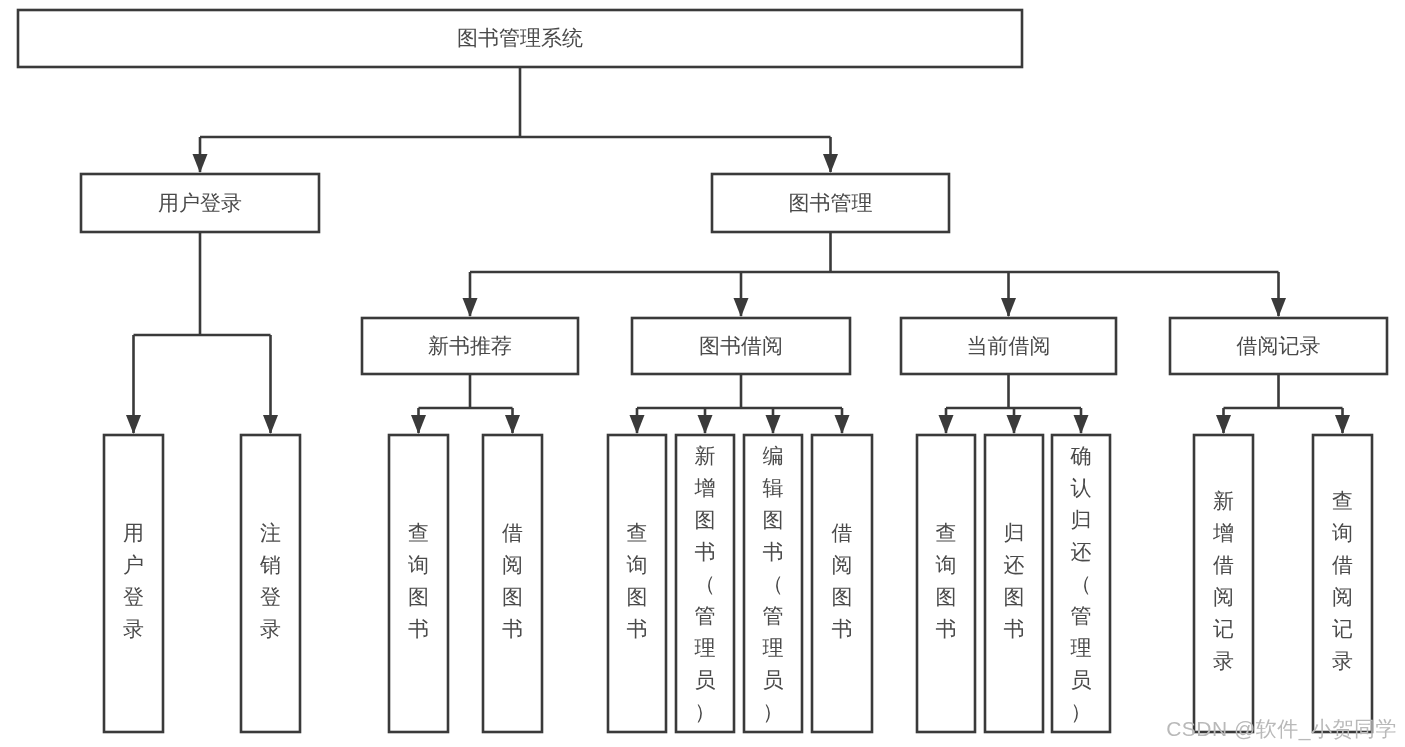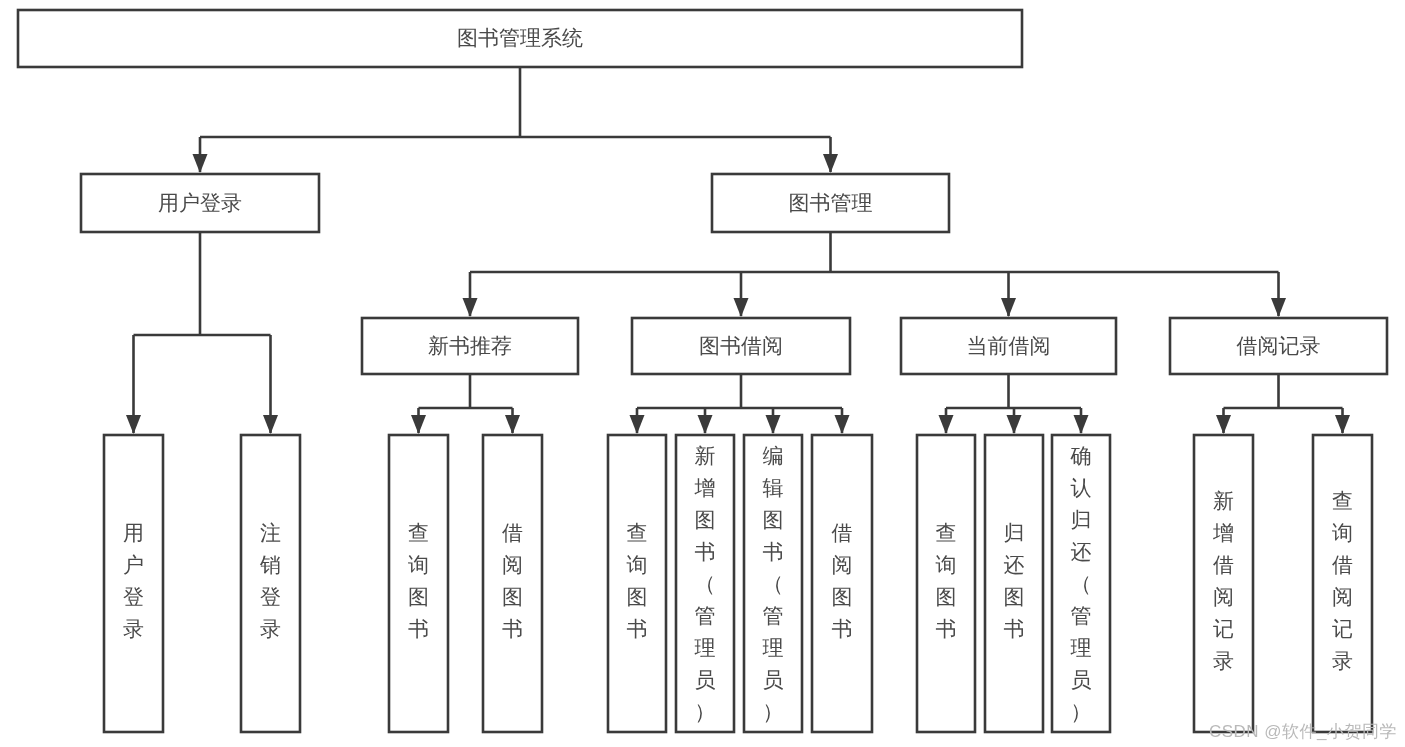--- a/index.html
+++ b/index.html
@@ -33,21 +33,21 @@
   .label-v-char{
     font-size:21px;
     fill:#4a4a4a;
     text-anchor:middle;
     font-family:"Liberation Sans","DejaVu Sans",sans-serif;
   }
   .watermark{
     position:absolute;
     right:8px;
     bottom:4px;
-    font-size:17px;
+    font-size:21px;
     color:#b9b9b9;
     font-family:"Liberation Sans","DejaVu Sans",sans-serif;
     white-space:nowrap;
     letter-spacing:0.5px;
   }
 </style>
 </head>
 <body>
 
 <div id="diagram-root">

